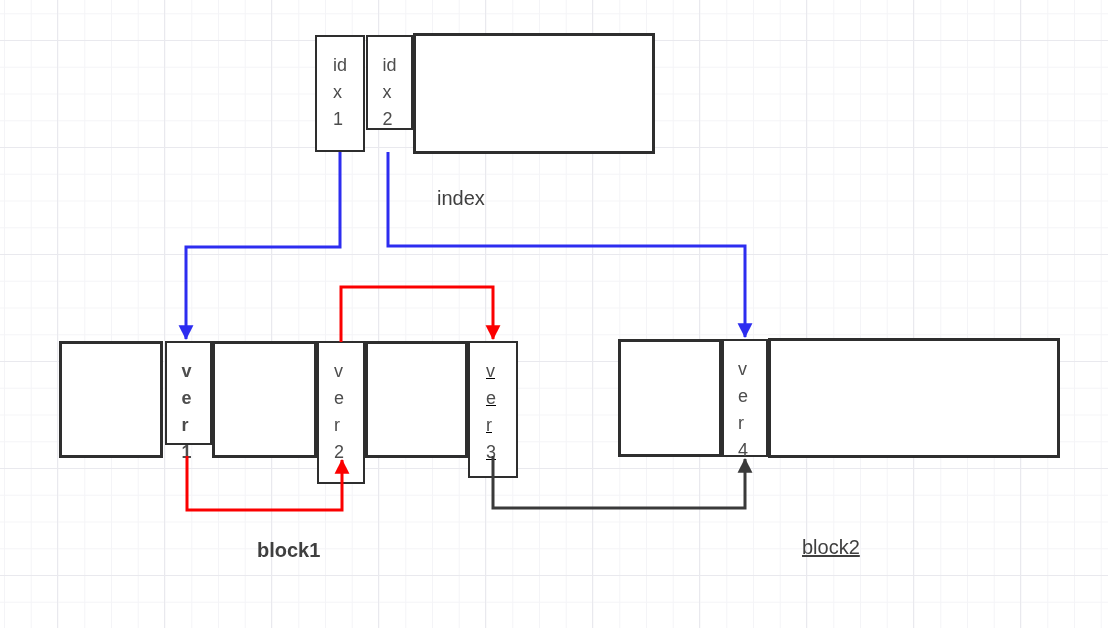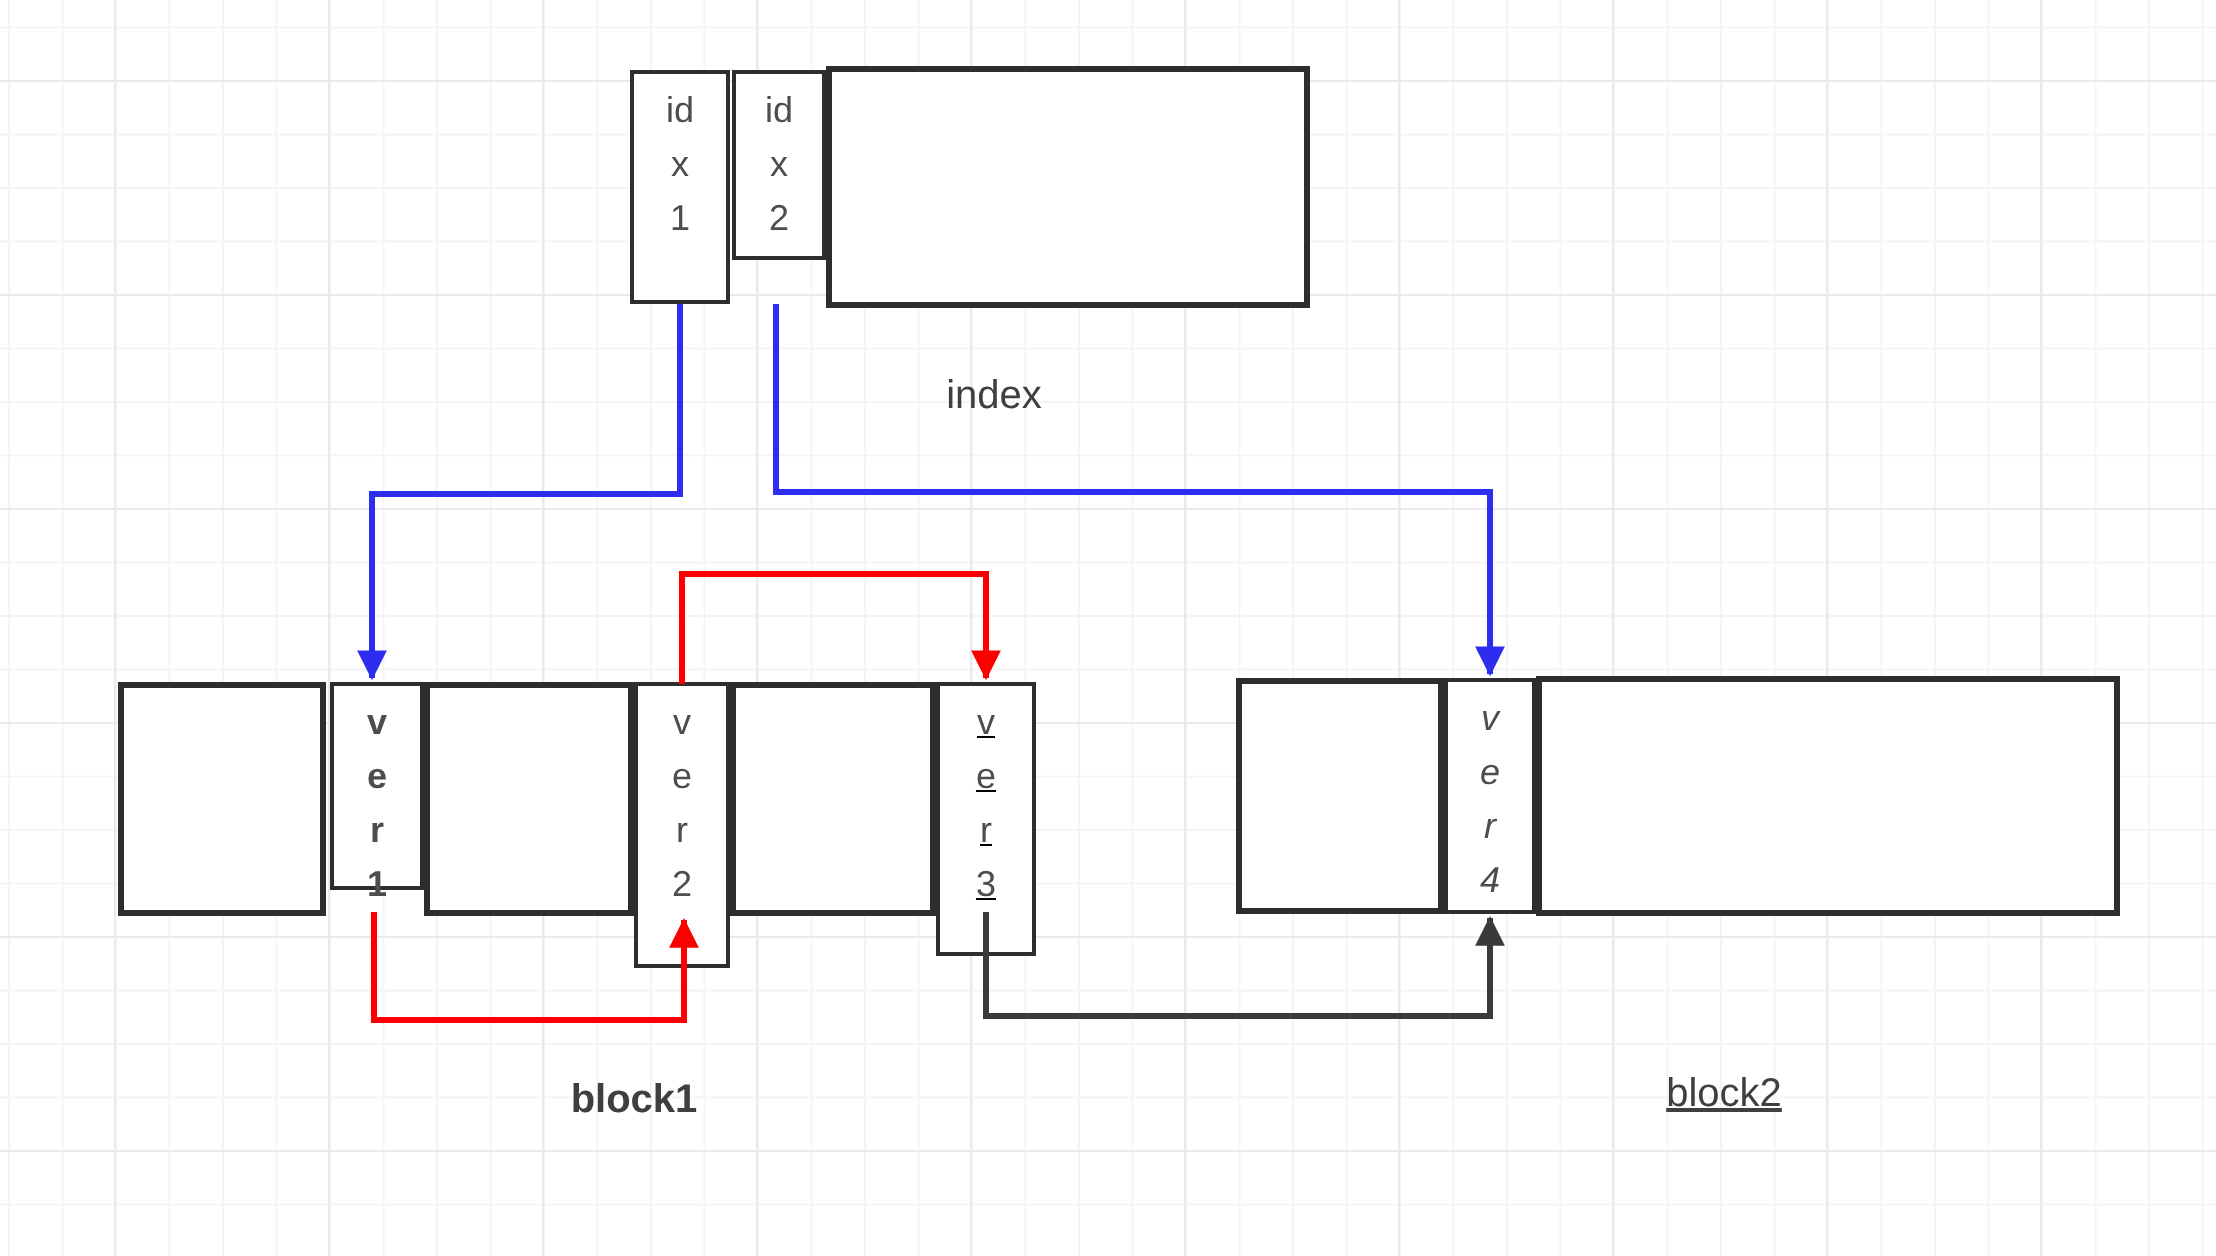--- a/index.html
+++ b/index.html
@@ -28,32 +28,30 @@
     background: #ffffff;
     border: 3px solid var(--c-border, #2e2e2e);
   }
   .cell {
     border-width: 2.5px;
   }
   .vtext {
     display: block;
     width: 14px;
     margin: 0 auto;
-    padding-top: 5px;
+    padding-top: 15px;
     word-break: break-all;
-    text-align: center;
     font-size: 18px;
     line-height: 27px;
     color: var(--c-text, #4d4d4d);
     user-select: none;
   }
   .flabel {
     position: absolute;
     width: 120px;
-    text-align: center;
     font-size: 20px;
     color: var(--c-label, #3f3f3f);
     user-select: none;
   }
   svg.arrow-layer {
     position: absolute;
     left: 0;
     top: 0;
     width: 1108px;
     height: 628px;
@@ -98,21 +96,21 @@
     </div>
     <div class="box" style="left:365px; top:341px; width:103px; height:117px;"></div>
     <div class="box cell" style="left:468px; top:341px; width:50px; height:137px;text-decoration:underline;">
       <span class="vtext">ver3</span>
     </div>
     <div class="flabel" style="left:257px; top:539px;font-weight:bold;">block1</div>
   </div>
 
   <div>
     <div class="box" style="left:618px; top:339px; width:104px; height:118px;"></div>
-    <div class="box cell" style="left:722px; top:339px; width:46px; height:118px;font-style:italic;">
+    <div class="box cell" style="left:722px; top:339px; width:46px; height:118px;">
       <span class="vtext">ver4</span>
     </div>
     <div class="box" style="left:768px; top:338px; width:292px; height:120px;"></div>
     <div class="flabel" style="left:802px; top:536px;text-decoration:underline;">block2</div>
   </div>
 
   <svg class="arrow-layer" viewBox="0 0 1108 628" xmlns="http://www.w3.org/2000/svg">
     <defs>
       <marker id="ah-blue" viewBox="0 0 16 16" refX="14" refY="8" markerWidth="17" markerHeight="17" orient="auto" markerUnits="userSpaceOnUse">
         <path class="head-blue" d="M1,1 L15,8 L1,15 Z"></path>

